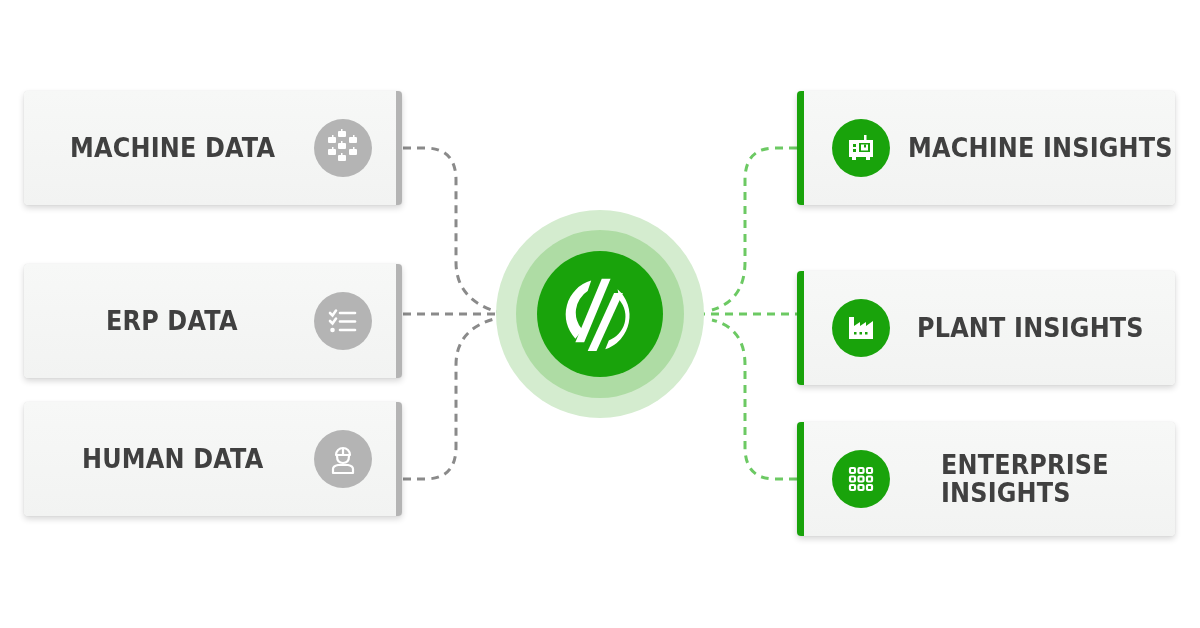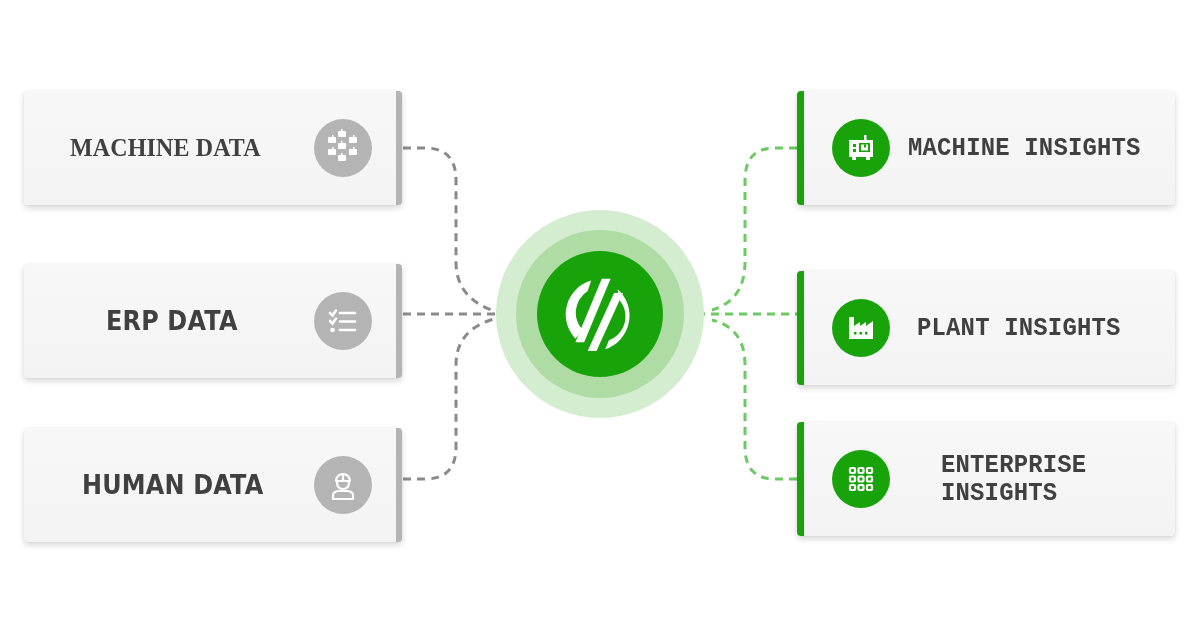--- a/index.html
+++ b/index.html
@@ -9,21 +9,21 @@
       font-family: "DejaVu Sans", "Liberation Sans", sans-serif;
     }
     .card {
       position: absolute; height: 114px;
       background: linear-gradient(180deg, #f7f8f7 0%, #f2f3f2 100%);
       border-radius: 4px;
       box-shadow: 0 3px 6px rgba(0,0,0,0.16), 0 0 1px rgba(0,0,0,0.18);
       box-sizing: border-box;
     }
     .card.left { left: 24px; width: 378px; border-right: 6px solid #b4b4b4; }
-    .card.right { left: 797px; width: 378px; border-left: 7px solid #19a30b; font-family: Liberation Mono, monospace; }
+    .card.right { left: 797px; width: 378px; border-left: 7px solid #19a30b; }
     .label {
       position: absolute; top: 0; height: 100%;
       display: flex; align-items: center;
       font-weight: bold; color: #404040; font-size: 26px;
       letter-spacing: 0.2px; line-height: 28px;
       transform: scaleX(0.92); transform-origin: left center;
       white-space: nowrap;
     }
     .icon-circle {
       position: absolute; top: 28px; width: 58px; height: 58px; border-radius: 50%;
@@ -62,21 +62,21 @@
 
       <path d="M52 10 L62 10 L32 82 L22 82 Z"></path>
 
       <path d="M66 26 L76 26 L46 92 L36 92 Z"></path>
 
       <path d="M70 22 A40 40 0 0 1 56 90 L60 80 A29 29 0 0 0 72 34 Z"></path>
     </g>
   </svg>
 </div>
 
-<div class="card left" style="top:91px;font-family:Liberation Serif, serif;">
+<div class="card left" style="top:91px;">
   <span class="label" style="left:46px;">MACHINE DATA</span>
   <div class="icon-circle gray">
     <svg width="40" height="40" viewBox="0 0 40 40" fill="#ffffff">
       <g>
         <rect x="15" y="3" width="8" height="6" rx="1"></rect>
           <rect x="18" y="1" width="1.5" height="3"></rect>
         <rect x="5" y="9" width="8" height="6" rx="1"></rect>
           <rect x="9" y="7" width="1.5" height="3"></rect>
         <rect x="26" y="9" width="8" height="6" rx="1"></rect>
           <rect x="30" y="7" width="1.5" height="3"></rect>
@@ -100,21 +100,21 @@
       <path d="M2 5 L4.5 7.5 L8 2.5"></path>
       <path d="M2 13 L4.5 15.5 L8 10.5"></path>
       <circle cx="4.5" cy="22" r="1" fill="#ffffff"></circle>
       <line x1="12" y1="5" x2="27" y2="5"></line>
       <line x1="12" y1="13.5" x2="27" y2="13.5"></line>
       <line x1="12" y1="22" x2="27" y2="22"></line>
     </svg>
   </div>
 </div>
 
-<div class="card left" style="top:428px;">
+<div class="card left" style="top:402px;">
   <span class="label" style="left:58px;">HUMAN DATA</span>
   <div class="icon-circle gray">
     <svg width="30" height="32" viewBox="0 0 30 32" fill="none" stroke="#ffffff" stroke-width="2.2" stroke-linejoin="round">
       <path d="M8 12 A7 7 0 0 1 22 12 Z"></path>
       <line x1="15" y1="5" x2="15" y2="11"></line>
       <path d="M9 13 Q9 20 15 20 Q21 20 21 13"></path>
       <path d="M5 30 V26 Q5 23 10 22 H20 Q25 23 25 26 V30 Z"></path>
     </svg>
   </div>
 </div>

